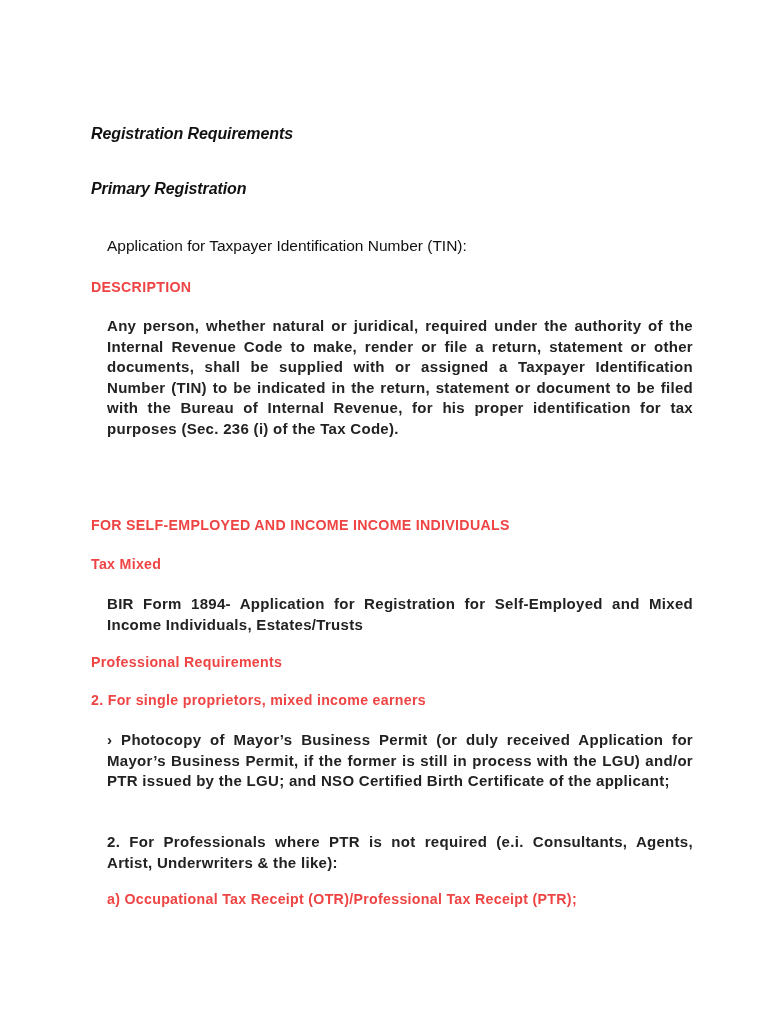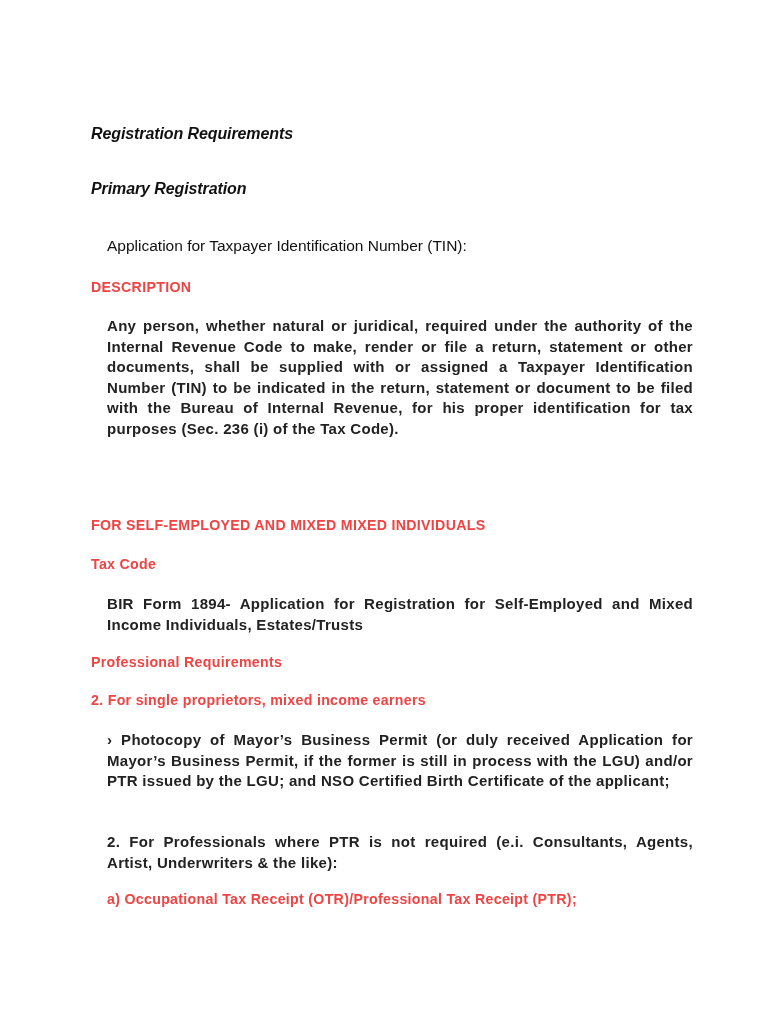--- a/index.html
+++ b/index.html
@@ -13,21 +13,21 @@
   </style>
 </head>
 <body>
 
 <div class="page">
   <div class="h h1" style="top:125px;">Registration Requirements</div>
   <div class="h h1" style="top:180px;">Primary Registration</div>
   <div class="plain" style="top:237px;">Application for Taxpayer Identification Number (TIN):</div>
   <div class="label" style="top:279px;">DESCRIPTION</div>
   <div class="para" style="top:316px;">Any person, whether natural or juridical, required under the authority of the Internal Revenue Code to make, render or file a return, statement or other documents, shall be supplied with or assigned a Taxpayer Identification Number (TIN) to be indicated in the return, statement or document to be filed with the Bureau of Internal Revenue, for his proper identification for tax purposes (Sec. 236 (i) of the Tax Code).</div>
-  <div class="label" style="top:517px;">FOR SELF-EMPLOYED AND MIXED MIXED INDIVIDUALS</div>
-  <div class="label" style="top:556px;">Tax Code</div>
+  <div class="label" style="top:517px;">FOR SELF-EMPLOYED AND INCOME INCOME INDIVIDUALS</div>
+  <div class="label" style="top:556px;">Tax Mixed</div>
   <div class="para" style="top:594px;">BIR Form 1894- Application for Registration for Self-Employed and Mixed Income Individuals, Estates/Trusts</div>
   <div class="label" style="top:654px;">Professional Requirements</div>
   <div class="label" style="top:692px;">2. For single proprietors, mixed income earners</div>
   <div class="para" style="top:730px;">› Photocopy of Mayor’s Business Permit (or duly received Application for Mayor’s Business Permit, if the former is still in process with the LGU) and/or PTR issued by the LGU; and NSO Certified Birth Certificate of the applicant;</div>
   <div class="para" style="top:832px;">2. For Professionals where PTR is not required (e.i. Consultants, Agents, Artist, Underwriters &amp; the like):</div>
   <div class="label" style="top:891px;margin-left:16px;">a) Occupational Tax Receipt (OTR)/Professional Tax Receipt (PTR);</div>
 </div>
 
 </body></html>

